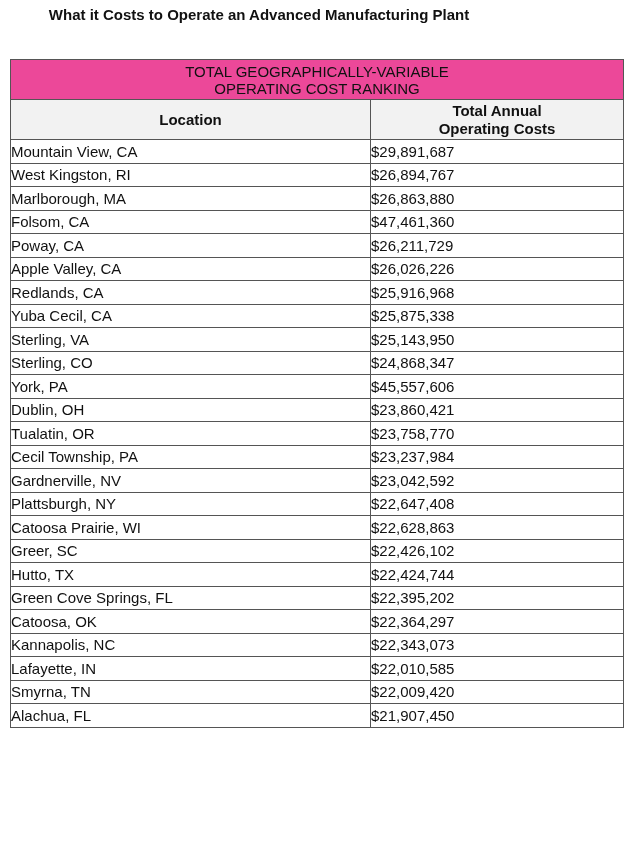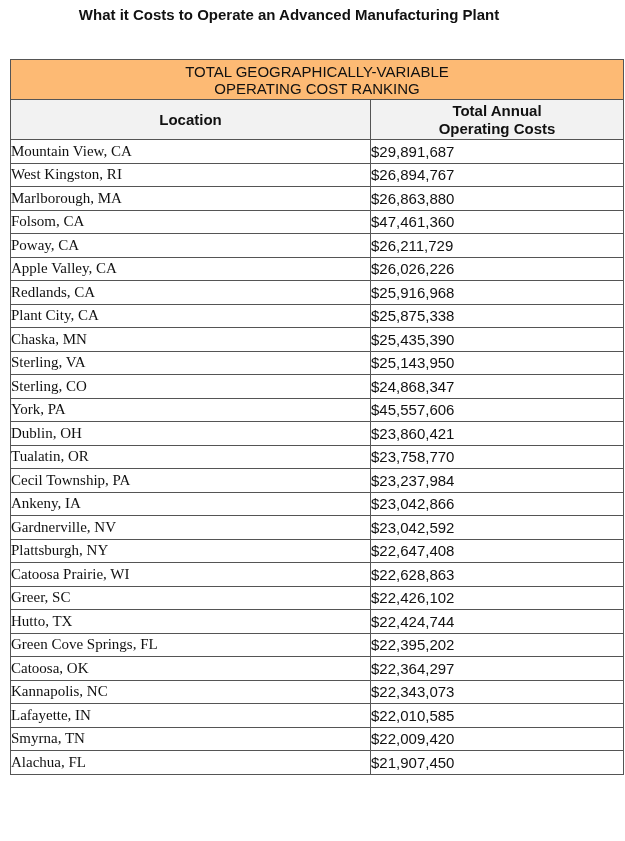--- a/index.html
+++ b/index.html
@@ -11,64 +11,62 @@
       width: 625px;
       height: 841px;
       position: relative;
       font-family: "Liberation Sans", sans-serif;
       color: #111111;
       overflow: hidden;
     }
     .doc-title {
       position: absolute;
       top: 6px;
-      left: 8px;
+      left: 0;
       width: 518px;
       text-align: center;
       font-weight: bold;
       font-size: 15px;
       letter-spacing: 0px;
-      padding-left: 22px;
     }
     table.rank {
       position: absolute;
       top: 59px;
       left: 10px;
       width: 614px;
       border-collapse: collapse;
       table-layout: fixed;
       font-size: 15px;
     }
     table.rank td, table.rank th {
       border: 1.5px solid #555555;
       padding: 0;
     }
     .band-title {
-      background: #fdba74;
+      background: #ec4899;
       text-align: center;
       font-weight: normal;
       height: 39px;
       line-height: 17px;
       font-size: 15px;
     }
     .col-head {
       background: #f2f2f2;
       text-align: center;
       font-weight: bold;
       height: 39px;
       line-height: 18px;
       font-size: 15px;
     }
     .col-location { width: 360px; }
     td.loc {
       height: 22.5px;
       padding-left: 6px;
       text-align: left;
       white-space: nowrap;
-      font-family: Liberation Serif, serif;
     }
     td.cost {
       text-align: left;
       white-space: nowrap;
     }
     tr.data-row td { border-top: 1.5px solid #333333; }
   </style>
 </head>
 <body>
 
@@ -117,26 +115,22 @@
   </tr>
       <tr class="data-row">
     <td class="loc">Apple Valley, CA</td>
     <td class="cost">$26,026,226</td>
   </tr>
       <tr class="data-row">
     <td class="loc">Redlands, CA</td>
     <td class="cost">$25,916,968</td>
   </tr>
       <tr class="data-row">
-    <td class="loc">Plant City, CA</td>
+    <td class="loc">Yuba Cecil, CA</td>
     <td class="cost">$25,875,338</td>
-  </tr>
-      <tr class="data-row">
-    <td class="loc">Chaska, MN</td>
-    <td class="cost">$25,435,390</td>
   </tr>
       <tr class="data-row">
     <td class="loc">Sterling, VA</td>
     <td class="cost">$25,143,950</td>
   </tr>
       <tr class="data-row">
     <td class="loc">Sterling, CO</td>
     <td class="cost">$24,868,347</td>
   </tr>
       <tr class="data-row">
@@ -147,24 +141,20 @@
     <td class="loc">Dublin, OH</td>
     <td class="cost">$23,860,421</td>
   </tr>
       <tr class="data-row">
     <td class="loc">Tualatin, OR</td>
     <td class="cost">$23,758,770</td>
   </tr>
       <tr class="data-row">
     <td class="loc">Cecil Township, PA</td>
     <td class="cost">$23,237,984</td>
-  </tr>
-      <tr class="data-row">
-    <td class="loc">Ankeny, IA</td>
-    <td class="cost">$23,042,866</td>
   </tr>
       <tr class="data-row">
     <td class="loc">Gardnerville, NV</td>
     <td class="cost">$23,042,592</td>
   </tr>
       <tr class="data-row">
     <td class="loc">Plattsburgh, NY</td>
     <td class="cost">$22,647,408</td>
   </tr>
       <tr class="data-row">

